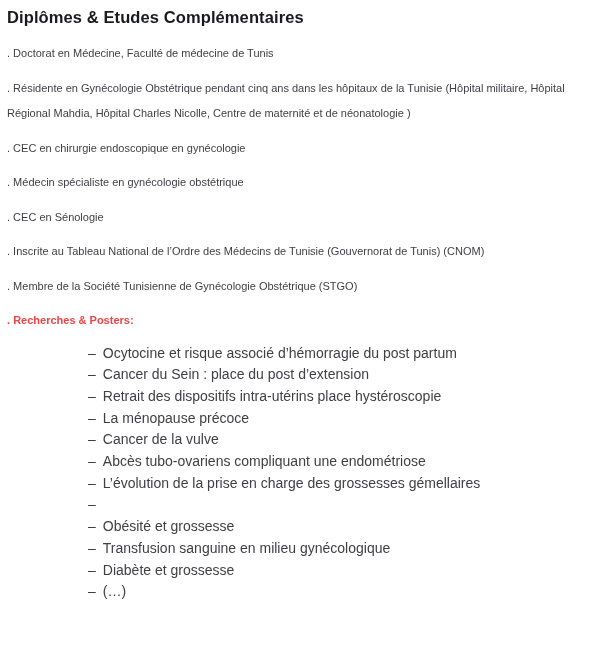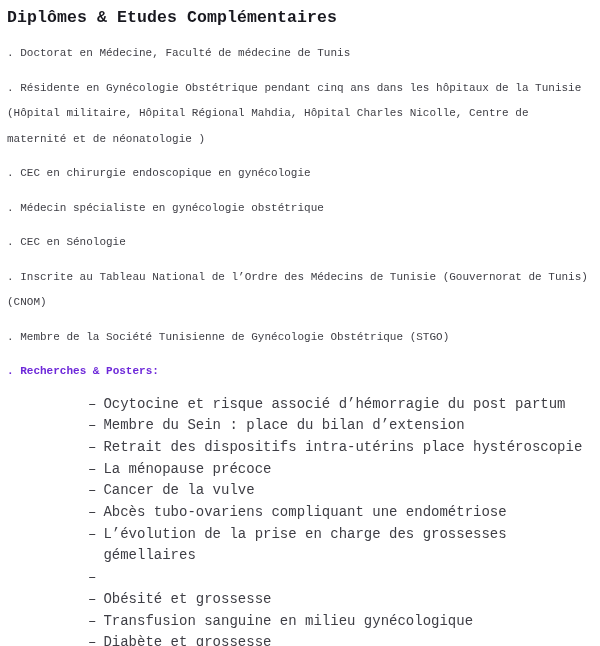--- a/index.html
+++ b/index.html
@@ -8,41 +8,41 @@
     background: #ffffff;
   }
   .page {
     position: relative;
     width: 600px;
     height: 646px;
     overflow: hidden;
     background: #ffffff;
     box-sizing: border-box;
     padding: 6px 8px 0 7px;
-    font-family: Liberation Mono, monospace;
+    font-family: Liberation Sans, sans-serif;
   }
   .page-title {
     margin: 0 0 12px 0;
     font-size: 16.5px;
     line-height: 23px;
     font-weight: 700;
     color: #191920;
     letter-spacing: 0.1px;
   }
   .para {
     margin: 0 0 9px 0;
     max-width: 588px;
     font-size: 11px;
     line-height: 25.5px;
     font-weight: 400;
     color: #3e3e45;
   }
   .para.bold {
     font-weight: 700;
-    color: #6d28d9;
+    color: #ef4444;
   }
   .research-list {
     list-style: none;
     margin: 0;
     padding: 0 0 0 81px;
   }
   .research-list li {
     display: flex;
     align-items: baseline;
     font-size: 14px;
@@ -72,21 +72,21 @@
 
   <p class="para bold"><span>.</span> <span>Recherches &amp; Posters:</span></p>
 
   <ul class="research-list" id="research-items">
       <li>
         <span class="dash">–</span>
         <span>Ocytocine et risque associé d’hémorragie du post partum</span>
       </li>
       <li>
         <span class="dash">–</span>
-        <span>Membre du Sein : place du bilan d’extension</span>
+        <span>Cancer du Sein : place du post d’extension</span>
       </li>
       <li>
         <span class="dash">–</span>
         <span>Retrait des dispositifs intra-utérins place hystéroscopie</span>
       </li>
       <li>
         <span class="dash">–</span>
         <span>La ménopause précoce</span>
       </li>
       <li>

